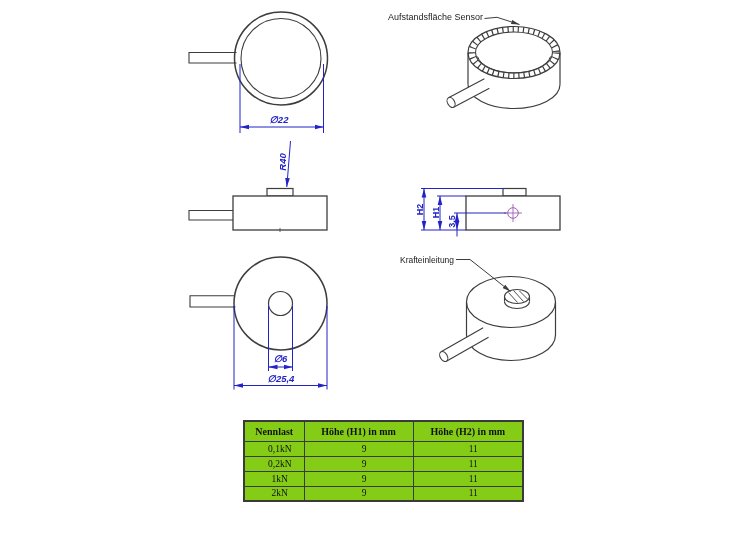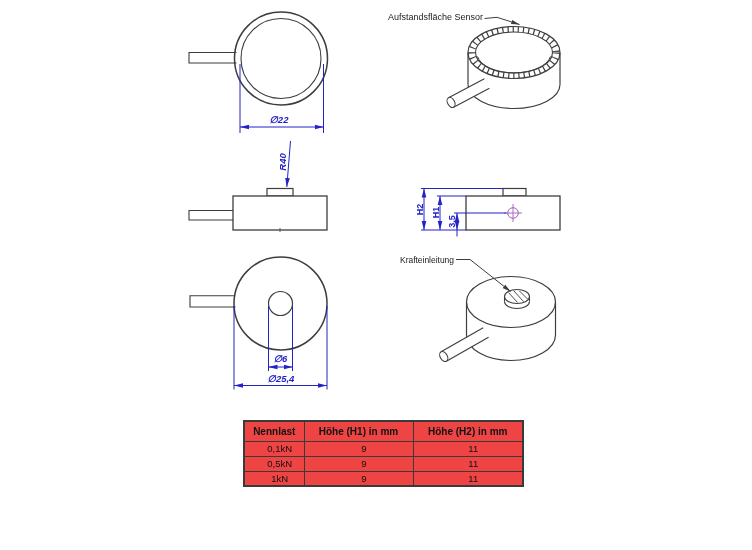--- a/index.html
+++ b/index.html
@@ -4,21 +4,21 @@
 <style>
   html,body{margin:0;padding:0;background:#ffffff;}
   .canvas{position:relative;width:752px;height:550px;background:#fff;overflow:hidden;
           font-family:"Liberation Sans",sans-serif;}
   svg{position:absolute;left:0;top:0;}
   svg text{font-family:"Liberation Sans",sans-serif;}
   .lbl{fill:#1a1a1a;font-size:9px;}
   .dim{fill:#2323c8;font-size:9.5px;font-style:italic;font-weight:bold;}
   .dimv{fill:#2323c8;font-size:9px;font-weight:bold;}
   .spec-table{position:absolute;left:243px;top:420px;border-collapse:collapse;
-              table-layout:fixed;background:#ef4444;border:2px solid #3a3a3a;}
+              table-layout:fixed;background:#84cc16;border:2px solid #3a3a3a;font-family:Liberation Serif, serif;}
   .spec-table th,.spec-table td{border:1px solid #3a3a3a;text-align:center;
               padding:0;box-sizing:border-box;color:#111;}
   .spec-table th{height:20px;font-size:10px;font-weight:bold;}
   .spec-table td{height:15px;font-size:9.5px;padding-left:11px;}
 </style>
 </head>
 <body>
 
 <div class="canvas">
 
@@ -151,25 +151,30 @@
       <th>Höhe (H2) in mm</th>
     </tr>
   </thead>
   <tbody>
     <tr>
       <td>0,1kN</td>
       <td>9</td>
       <td>11</td>
     </tr>
     <tr>
-      <td>0,5kN</td>
+      <td>0,2kN</td>
       <td>9</td>
       <td>11</td>
     </tr>
     <tr>
       <td>1kN</td>
+      <td>9</td>
+      <td>11</td>
+    </tr>
+    <tr>
+      <td>2kN</td>
       <td>9</td>
       <td>11</td>
     </tr>
   </tbody>
 </table>
 
 </div>
 
 </body></html>

